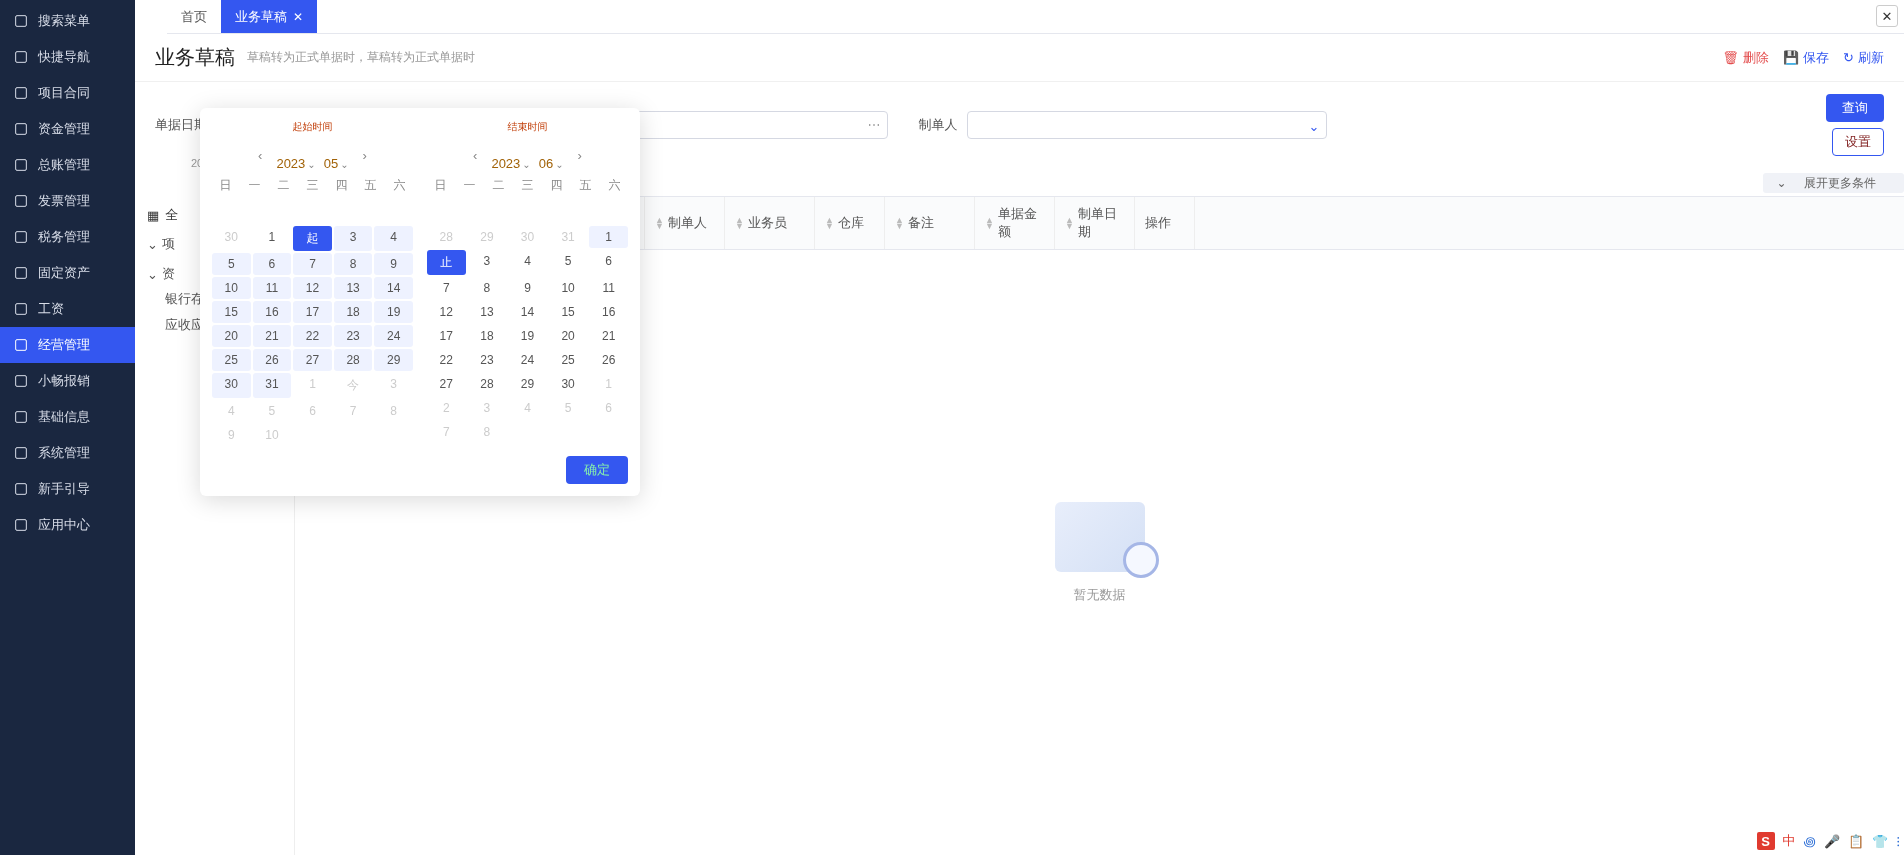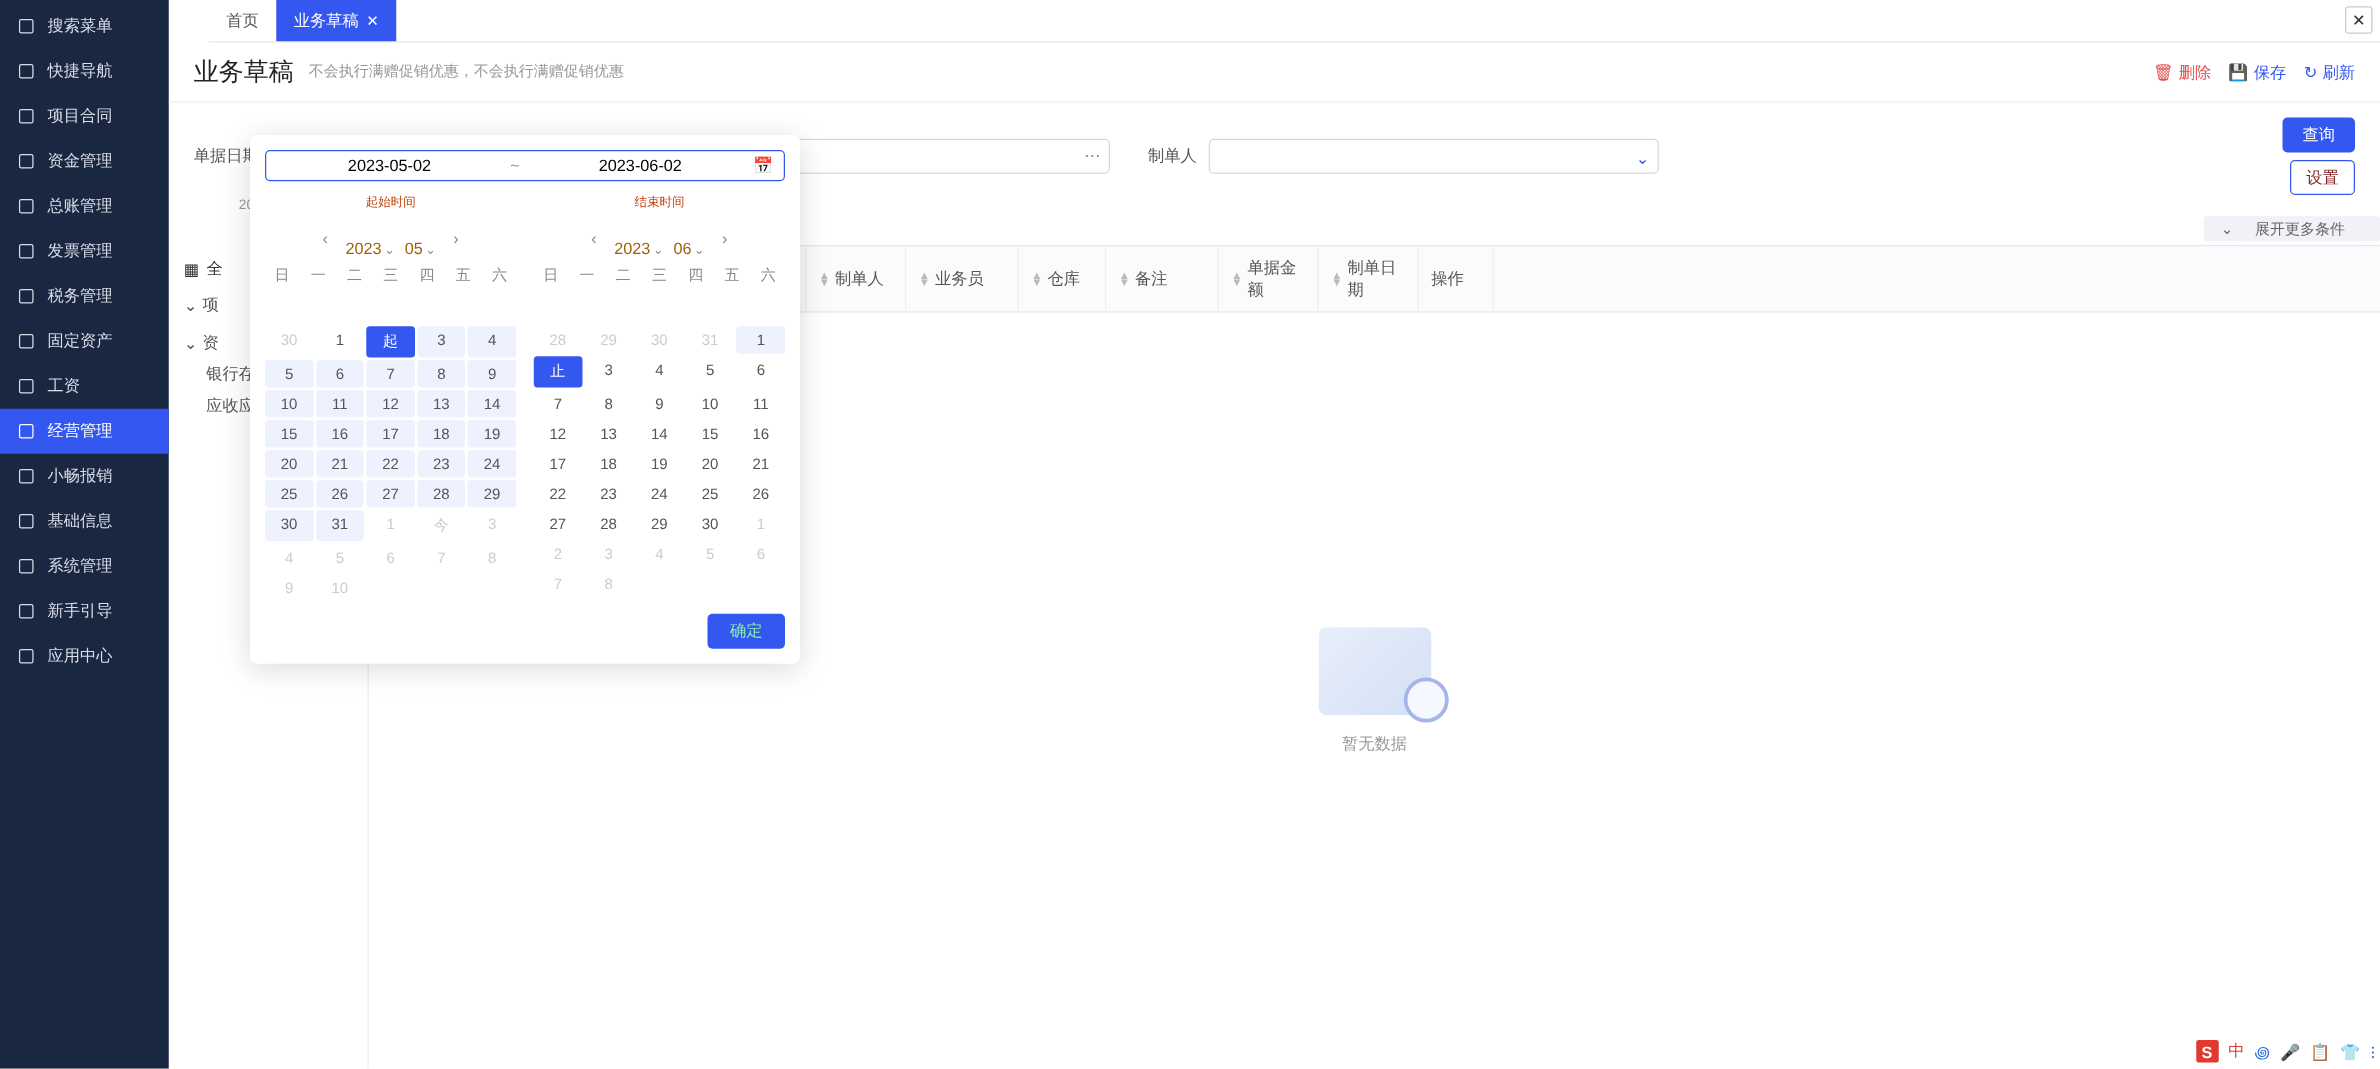--- a/index.html
+++ b/index.html
@@ -245,21 +245,21 @@
         </div>
         <div class="tab active">
           <span>业务草稿</span>
           <span class="close">✕</span>
         </div>
         <div class="tab-close-main">✕</div>
     </div>
 
     <div class="pagehdr">
       <span class="pagetitle">业务草稿</span>
-      <span class="pagesub">不会执行满赠促销优惠，不会执行满赠促销优惠</span>
+      <span class="pagesub">草稿转为正式单据时，草稿转为正式单据时</span>
       <div class="headactions">
         <span class="headact danger">
             <span>🗑</span>
             <span>删除</span>
           </span>
         <span class="headact">
             <span>💾</span>
             <span>保存</span>
           </span>
         <span class="headact">
@@ -356,26 +356,20 @@
         <div class="empty">
           <div class="empty-img"></div>
           <span>暂无数据</span>
         </div>
       </div>
     </div>
   </div>
 </div>
 
 <div class="datepicker">
-  <div class="dp-range">
-    <input value="2023-05-02" style="">
-    <span class="sep">~</span>
-    <input value="2023-06-02" style="">
-    <span class="cal-icon">📅</span>
-  </div>
   <div class="dp-cals">
     <div class="dp-cal">
       <div class="dp-title">起始时间</div>
       <div class="dp-nav">
         <span class="arrow">‹</span>
         <span class="ym">2023</span>
         <span class="ym">05</span>
         <span class="arrow">›</span>
       </div>
       <div class="dp-week" id="lweek">

